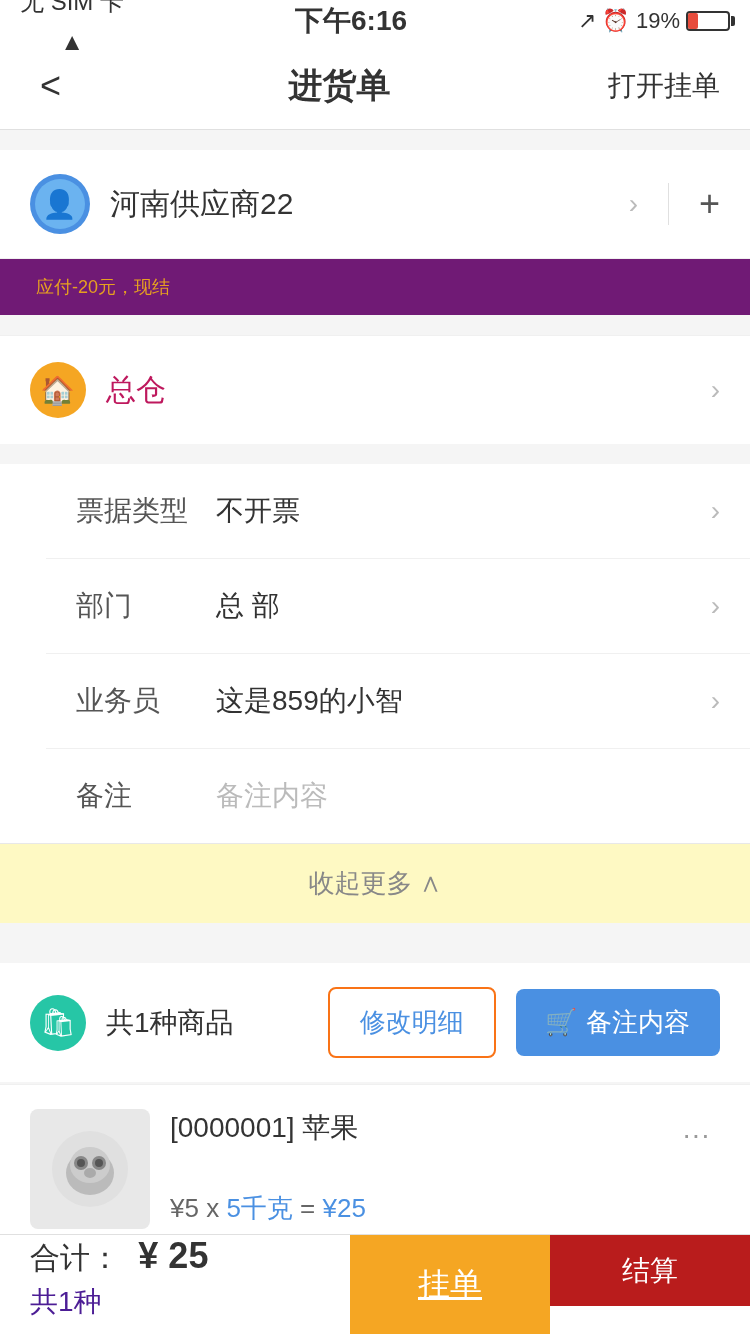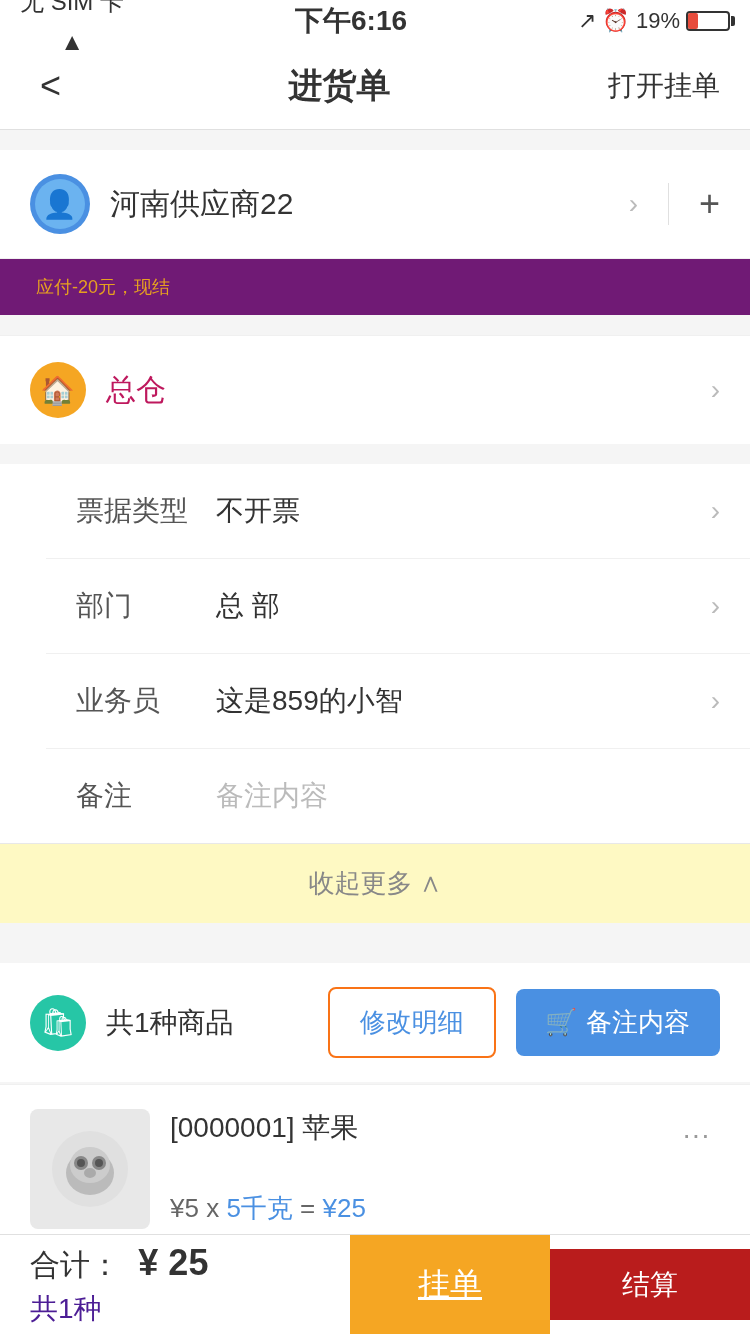--- a/index.html
+++ b/index.html
@@ -317,21 +317,21 @@
     }
 
     
     .bottom-bar {
       position: fixed;
       bottom: 0;
       left: 0;
       width: 750px;
       height: 100px;
       display: flex;
-      align-items: center;
+      align-items: flex-start;
       background: #fff;
       border-top: 1px solid #e0e0e0;
     }
     .total-section {
       flex: 1;
       padding: 0 30px;
       display: flex;
       flex-direction: column;
       justify-content: center;
     }

